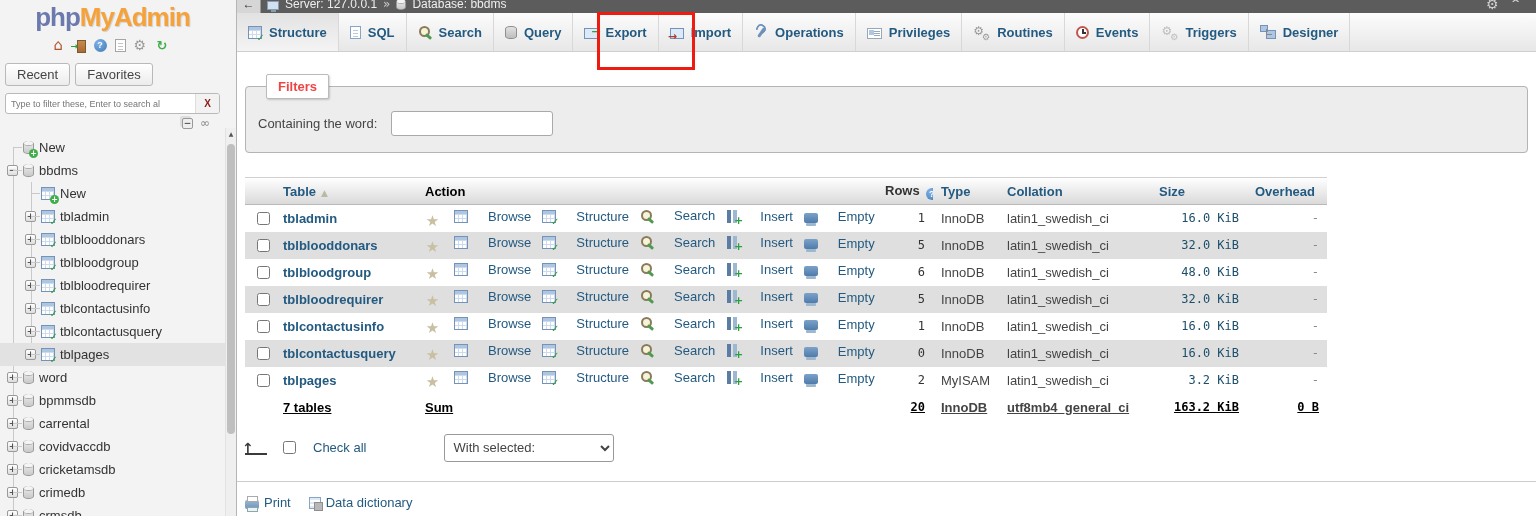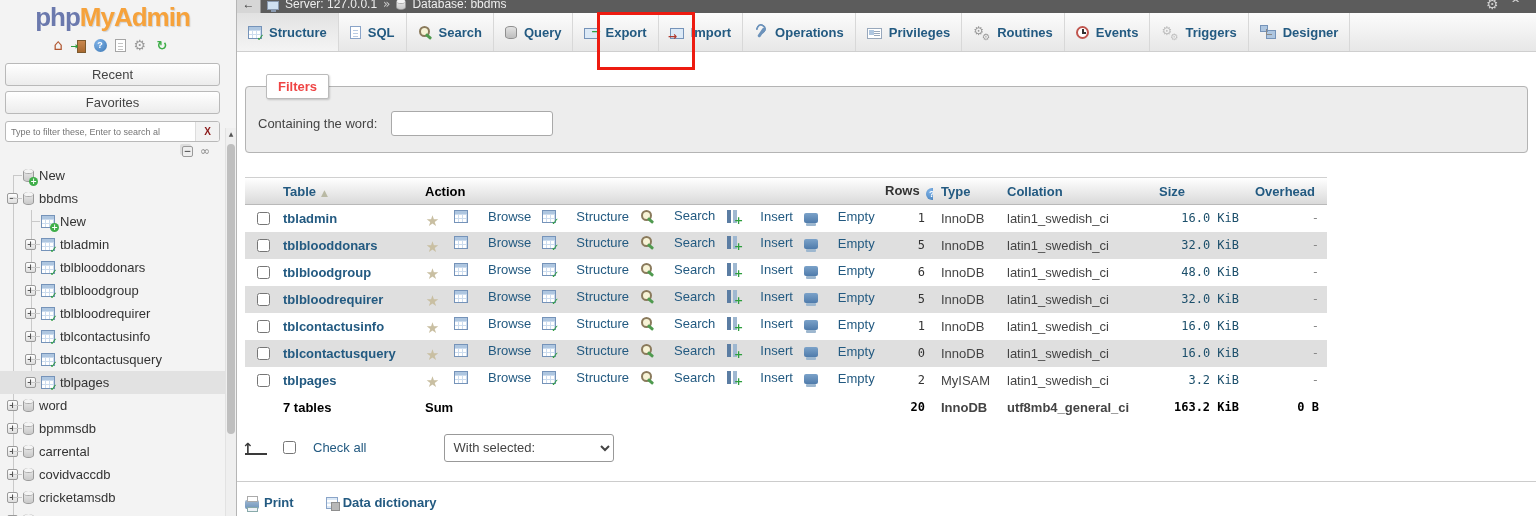--- a/index.html
+++ b/index.html
@@ -10,21 +10,21 @@
   }
   .app { display:flex; width:100%; height:100%; }
 
   
   .sidebar { width:225px; flex:none; background:#f3f3f3; overflow:hidden; }
   .logo { text-align:center; padding-top:2px; font-weight:bold; font-size:26px; letter-spacing:-1px; line-height:30px; white-space:nowrap; }
   .logo .lp { color:#6b79ad; }
   .logo .lm { color:#f6a23b; text-shadow:1px 1px 1px rgba(0,0,0,.15); }
   .sb-icons { display:flex; justify-content:center; align-items:center; gap:8px; padding:5px 0 4px; height:26px; }
   .sb-icons a { display:inline-flex; text-decoration:none; }
-  .sb-tabs { display:flex; gap:5px; padding:5px 5px 3px;flex-direction:column; }
+  .sb-tabs { display:flex; gap:5px; padding:5px 5px 3px; }
   .sb-tab { background:linear-gradient(#fff,#ececec); border:1px solid #b9b9b9; border-radius:3px; padding:3px 11px; color:#444; font-size:13px; cursor:pointer; font-family:inherit; }
   .sb-filter { margin:4px 5px 0; display:flex; align-items:center; background:#fff; border:1px solid #b9b9b9; border-radius:3px; height:21px; overflow:hidden; }
   .sb-filter input { flex:1; min-width:0; border:none; outline:none; font-size:9px; color:#777; padding:0 5px; font-family:"Liberation Sans",sans-serif; background:transparent; }
   .sb-filter .clear-x { flex:none; color:#8b1a1a; font-weight:bold; font-size:10px; padding:0 8px; line-height:19px; background:#f2f2f2; border-left:1px solid #ddd; cursor:pointer; }
   .sb-collapse { display:flex; justify-content:flex-end; align-items:center; gap:7px; padding:3px 10px 2px; height:18px; }
 
   .tree { list-style:none; margin:4px 0 0; padding:0; position:relative; }
   .tree::before { content:""; position:absolute; left:13px; top:11px; bottom:0; width:1px; background:#c9c9c9; }
   .tree::after  { content:""; position:absolute; left:31px; top:46px; height:172px; width:1px; background:#c9c9c9; }
   .titem { position:relative; height:23px; line-height:23px; display:flex; align-items:center; gap:5px; white-space:nowrap; z-index:1; }
@@ -79,31 +79,31 @@
   thead .type-c { color:#235a81; }
   .coll-c { width:152px; color:#444; }
   thead .coll-c { color:#235a81; }
   .size-c { width:96px; text-align:right; font-family:"DejaVu Sans Mono",monospace; font-size:12px; color:#1c4f6b; }
   thead .size-c { text-align:left; font-family:"Liberation Sans",sans-serif; font-size:13px; color:#235a81; }
   .ovh-c { width:80px; text-align:right; color:#888; font-family:"DejaVu Sans Mono",monospace; font-size:12px;margin-top:17px; }
   thead .ovh-c { text-align:left; font-family:"Liberation Sans",sans-serif; font-size:13px; color:#235a81; }
   .actions { display:inline; }
   .alink { color:#235a81; text-decoration:none; margin-right:11px; white-space:nowrap; display:inline-flex; align-items:center; gap:20px; }
   .act-c .ic-star { margin-right:14px; }
-  tfoot td { font-weight:bold; color:#000; }
+  tfoot td { font-weight:bold; color:#000;text-decoration:underline; }
   tfoot .rows-c, tfoot .size-c, tfoot .ovh-c { color:#000000; }
 
   .checkall-row { margin-top:12px; display:flex; align-items:center; gap:12px; height:30px; }
   .arrow-up-line { flex:none; width:22px; height:15px; border-bottom:2px solid #3a3a3a; position:relative; }
   .arrow-up-line::before { content:"↑"; position:absolute; left:-3px; bottom:-2px; font-size:14px; font-weight:bold; color:#3a3a3a; font-family:"DejaVu Sans",sans-serif; line-height:1; }
   .checkall-label { color:#235a81; text-decoration:none; margin-left:2px; }
   .with-selected { margin-left:66px; width:170px; height:28px; border:1px solid #999; border-radius:3px; background:#fff; color:#444; font-size:13px; font-family:inherit; padding:0 4px; }
 
   .divider { border:none; border-top:1px solid #ccc; margin:18px -8px 0; }
-  .print-row { margin-top:13px; display:flex; align-items:center; gap:32px;font-weight:bold; }
+  .print-row { margin-top:13px; display:flex; align-items:center; gap:18px; }
   .print-row a { color:#235a81; text-decoration:none; display:inline-flex; align-items:center; gap:5px; }
 
   .export-highlight { position:absolute; left:597px; top:12px; width:98px; height:58px; border:3px solid #ed1b10; z-index:20; pointer-events:none; }
 
   
   .ic { display:inline-block; position:relative; width:15px; height:15px; flex:none; vertical-align:-3px; }
   .glyph { font-family:"DejaVu Sans",sans-serif; font-style:normal; }
 
   .ic-grid, .ic-browse, .ic-structure, .ic-tbl {
     width:14px; height:13px; border:1px solid #7593b9; background-color:#fff;

